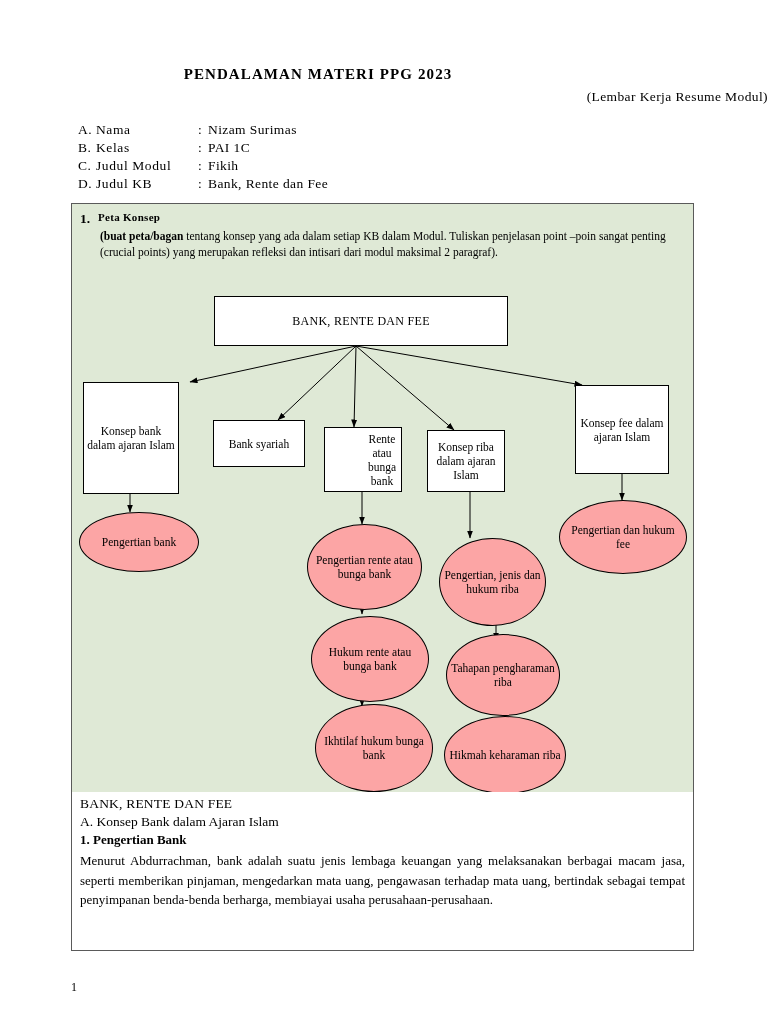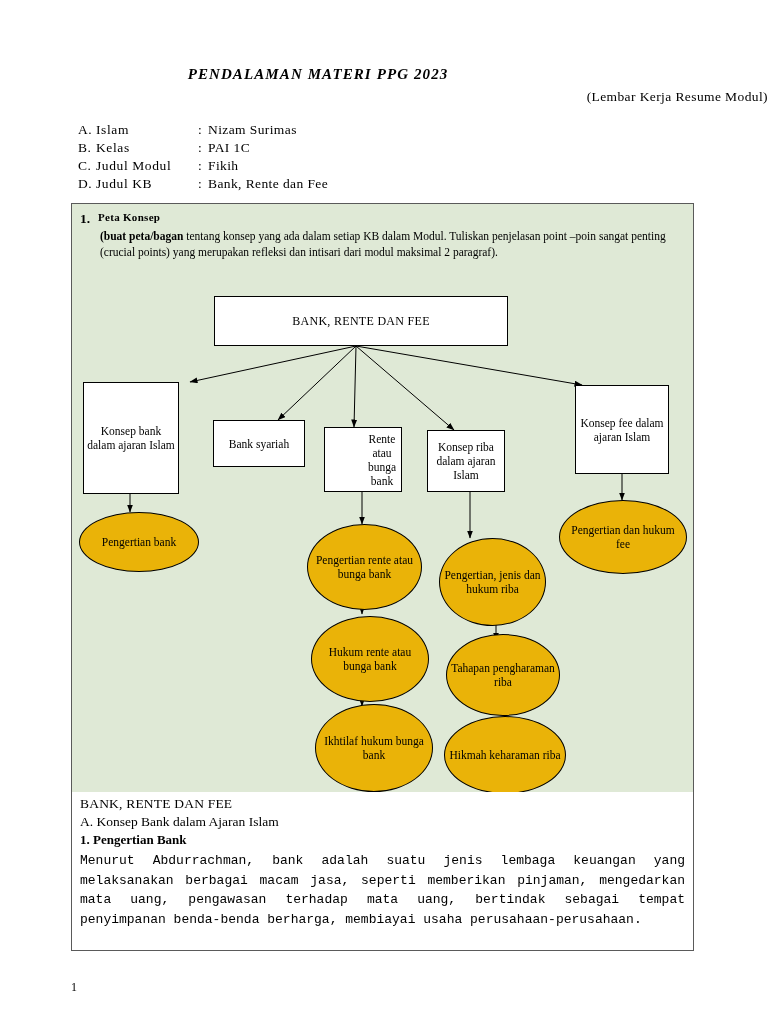--- a/index.html
+++ b/index.html
@@ -10,21 +10,21 @@
     color:#000;
     position:relative;
     overflow:hidden;
   }
   .page{position:absolute;left:0;top:0;width:768px;height:1024px;}
 
   
   .doc-title{
     position:absolute;left:0;top:66px;width:636px;text-align:center;
     font-family:"Liberation Serif", serif;
-    font-weight:bold;font-size:15px;letter-spacing:1.1px;font-style:italic;
+    font-weight:bold;font-size:15px;letter-spacing:1.1px;
   }
   .doc-subtitle{
     position:absolute;left:0;top:89px;width:768px;text-align:right;
     font-size:13.5px;letter-spacing:0.4px;
   }
 
   
   .meta{position:absolute;left:78px;top:121px;font-size:13.5px;letter-spacing:0.4px;}
   .meta-row{display:flex;height:18px;line-height:18px;}
   .meta-key{width:18px;letter-spacing:0.6px;}
@@ -52,53 +52,53 @@
 
   .canvas{position:absolute;left:0;top:68px;width:100%;height:521px;background:#dfe9d6;}
 
   
   .node{
     position:absolute;border:1px solid #000;background:#ffffff;
     display:flex;align-items:center;justify-content:center;text-align:center;
     font-size:11.5px;line-height:14px;box-sizing:border-box;padding:2px;
   }
   .ellipse{
-    position:absolute;border:1px solid #000;background:#eab308;border-radius:50%;
+    position:absolute;border:1px solid #000;background:#fca5a5;border-radius:50%;
     display:flex;align-items:center;justify-content:center;text-align:center;
     font-size:11.5px;line-height:14px;box-sizing:border-box;padding:4px;
   }
   .node-root{font-size:12px;letter-spacing:0.3px;}
 
   svg.arrows{position:absolute;left:0;top:0;width:623px;height:521px;overflow:visible;}
 
   
   .sec{
     position:absolute;left:71px;top:792px;width:623px;height:159px;
     border:1px solid #5a5a5a;border-top:none;box-sizing:border-box;
     padding:4px 8px 0 8px;background:#ffffff;
   }
   .sec-h1{font-size:13.5px;letter-spacing:0.2px;margin:0 0 2px 0;}
   .sec-h2{font-size:13.5px;font-weight:normal;margin:0 0 2px 0;}
   .sec-h3{font-size:13px;font-weight:bold;margin:0 0 3px 0;}
-  .sec-p{font-size:13px;line-height:19.5px;text-align:justify;margin:0;font-family:Liberation Mono, monospace;}
+  .sec-p{font-size:13px;line-height:19.5px;text-align:justify;margin:0;}
 
   .folio{position:absolute;left:71px;top:980px;font-size:12px;}
 </style>
 </head>
 <body>
 
 <div class="page">
 
   <div class="doc-title">PENDALAMAN MATERI PPG 2023</div>
   <div class="doc-subtitle">(Lembar Kerja Resume Modul)</div>
 
   <div class="meta">
     <div class="meta-row">
       <span class="meta-key">A.</span>
-      <span class="meta-label">Islam</span>
+      <span class="meta-label">Nama</span>
       <span class="meta-colon">:</span>
       <span class="meta-val">Nizam Surimas</span>
     </div>
     <div class="meta-row">
       <span class="meta-key">B.</span>
       <span class="meta-label">Kelas</span>
       <span class="meta-colon">:</span>
       <span class="meta-val">PAI 1C</span>
     </div>
     <div class="meta-row">

